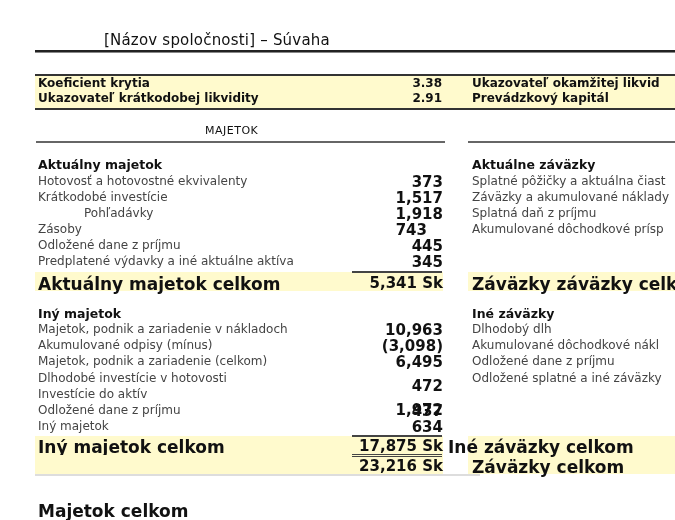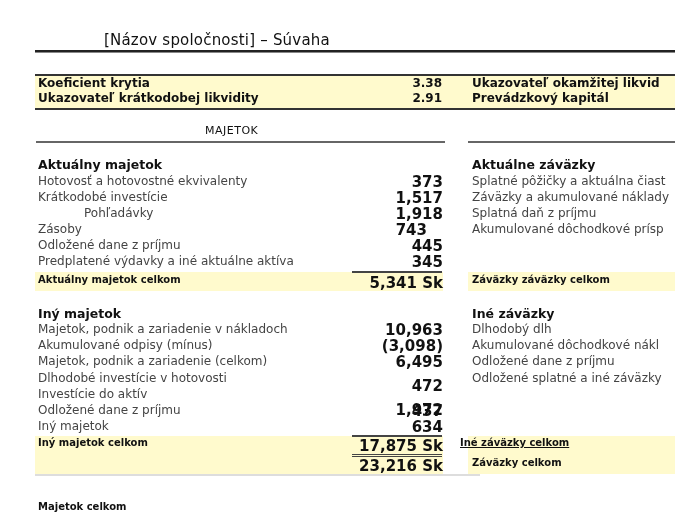--- a/index.html
+++ b/index.html
@@ -28,21 +28,21 @@
     position:absolute; left:205px; top:124px; font-size:11px; font-weight:normal; letter-spacing:0.5px; color:#111;
   }
   .sec-rule-l { position:absolute; left:36px; width:409px; top:141px; border-top:2px solid #666; }
   .sec-rule-r { position:absolute; left:468px; right:0; top:141px; border-top:2px solid #666; }
   .group-head { position:absolute; font-size:12.5px; font-weight:bold; color:#111; white-space:nowrap; }
   .item { position:absolute; font-size:12px; color:#444; white-space:nowrap; overflow:hidden; }
   .val { position:absolute; font-size:15px; font-weight:bold; color:#111; text-align:right; width:100px; }
   .band {
     position:absolute; height:19px; background:#fffacd;
   }
-  .band-label { position:absolute; font-size:10px; font-weight:bold; color:#111; white-space:nowrap; }
+  .band-label { position:absolute; font-size:17px; font-weight:bold; color:#111; white-space:nowrap; }
   .topline { position:absolute; border-top:2px solid #444; }
   .dbl { position:absolute; border-top:1px solid #444; border-bottom:1px solid #444; height:1px; }
   .shadow-line { position:absolute; left:35px; width:445px; top:474px; border-top:2px solid #ddd; }
 </style>
 </head>
 <body>
 
 <div class="title">[Názov spoločnosti] – Súvaha</div>
 <div class="rule-title"></div>
 
@@ -111,16 +111,16 @@
 <div class="band" style="left:468px;top:455px;width:207px;"></div>
 <div class="dbl" style="left:352px;width:90px;top:454px;"></div>
 <div class="band-label" style="left:38px;top:457px;margin-top:44px;">Majetok celkom</div>
 <div class="val" style="left:343px;top:457px;">23,216 Sk</div>
 
 <div class="group-head" style="left:472px;top:306px;">Iné záväzky</div>
 <div class="item" style="left:472px;top:322px;text-align:center;">Dlhodobý dlh</div>
 <div class="item" style="left:472px;top:338px;">Akumulované dôchodkové nákl</div>
 <div class="item" style="left:472px;top:354px;">Odložené dane z príjmu</div>
 <div class="item" style="left:472px;top:371px;">Odložené splatné a iné záväzky</div>
-<div class="band-label" style="left:460px;top:437px;text-decoration:underline;">Iné záväzky celkom</div>
+<div class="band-label" style="left:448px;top:437px;">Iné záväzky celkom</div>
 <div class="band-label" style="left:472px;top:457px;">Záväzky celkom</div>
 
 <div class="shadow-line"></div>
 
 </body></html>

